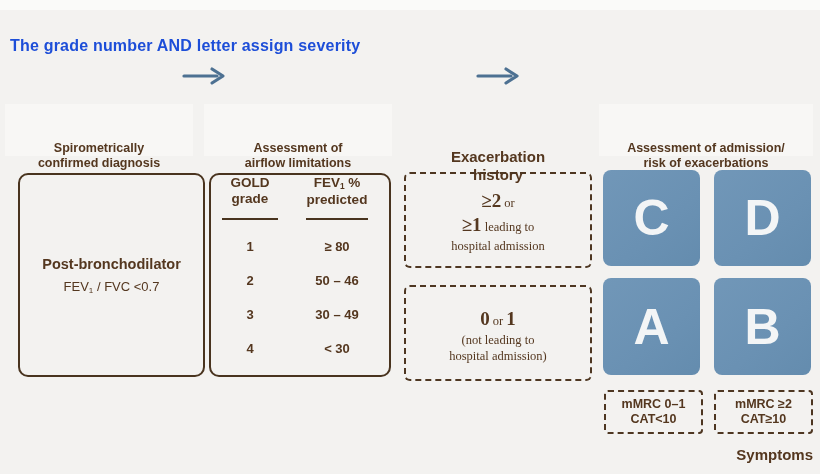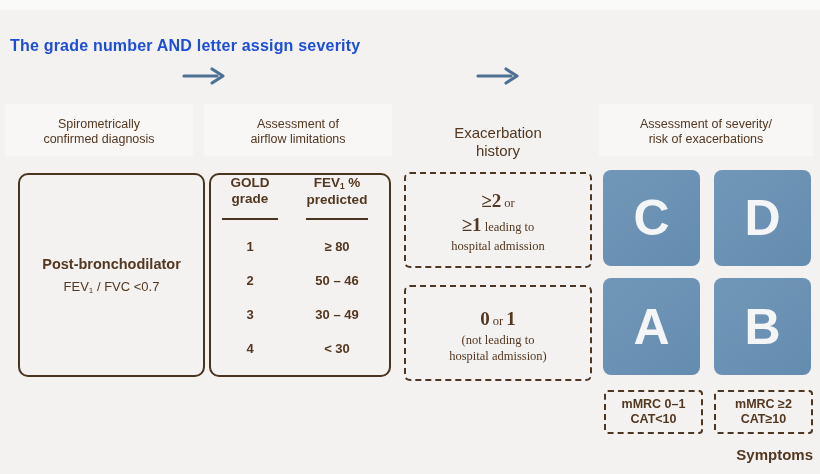--- a/index.html
+++ b/index.html
@@ -19,22 +19,22 @@
   .arrow { position:absolute; width:46px; height:20px; }
   .arrow1 { left:181px; top:66px; }
   .arrow2 { left:475px; top:66px; }
 
   .chip { position:absolute; background:#f8f7f5; height:52px; top:104px; }
   .chip1 { left:5px;   width:188px; }
   .chip2 { left:204px; width:188px; }
   .chip4 { left:599px; width:214px; }
 
   .col-header {
-    position:absolute; font-weight:normal; color:#54371f;
-    text-align:center; white-space:nowrap;
+    position:absolute; font-weight:bold; color:#54371f;
+    text-align:center; white-space:nowrap;margin-top:24px;
   }
   .h1 { left:5px;   top:117px; width:188px; font-size:12.5px; line-height:15px; }
   .h2 { left:204px; top:117px; width:188px; font-size:12.5px; line-height:15px; }
   .h3 { left:404px; top:124px; width:188px; font-size:15px;  line-height:17.5px; }
   .h4 { left:599px; top:117px; width:214px; font-size:12.5px; line-height:15px; }
 
   .box1 {
     position:absolute; left:10px; top:173px; width:183px; height:200px;
     border:2px solid #49341f; border-radius:10px;
     display:flex; flex-direction:column; align-items:center; justify-content:center;
@@ -119,21 +119,21 @@
 </div>
 <div class="col-header h2">
   <div>Assessment of</div>
   <div>airflow limitations</div>
 </div>
 <div class="col-header h3">
   <div>Exacerbation</div>
   <div>history</div>
 </div>
 <div class="col-header h4">
-  <div>Assessment of severity/</div>
+  <div>Assessment of admission/</div>
   <div>risk of exacerbations</div>
 </div>
 
 <div class="box1">
   <div class="box1-title">Post-bronchodilator</div>
   <div class="box1-sub"><span>FEV</span><sub>1</sub><span> / FVC &lt;0.7</span></div>
 </div>
 
 <div class="box2">
   <div class="t-grid t-headers">

